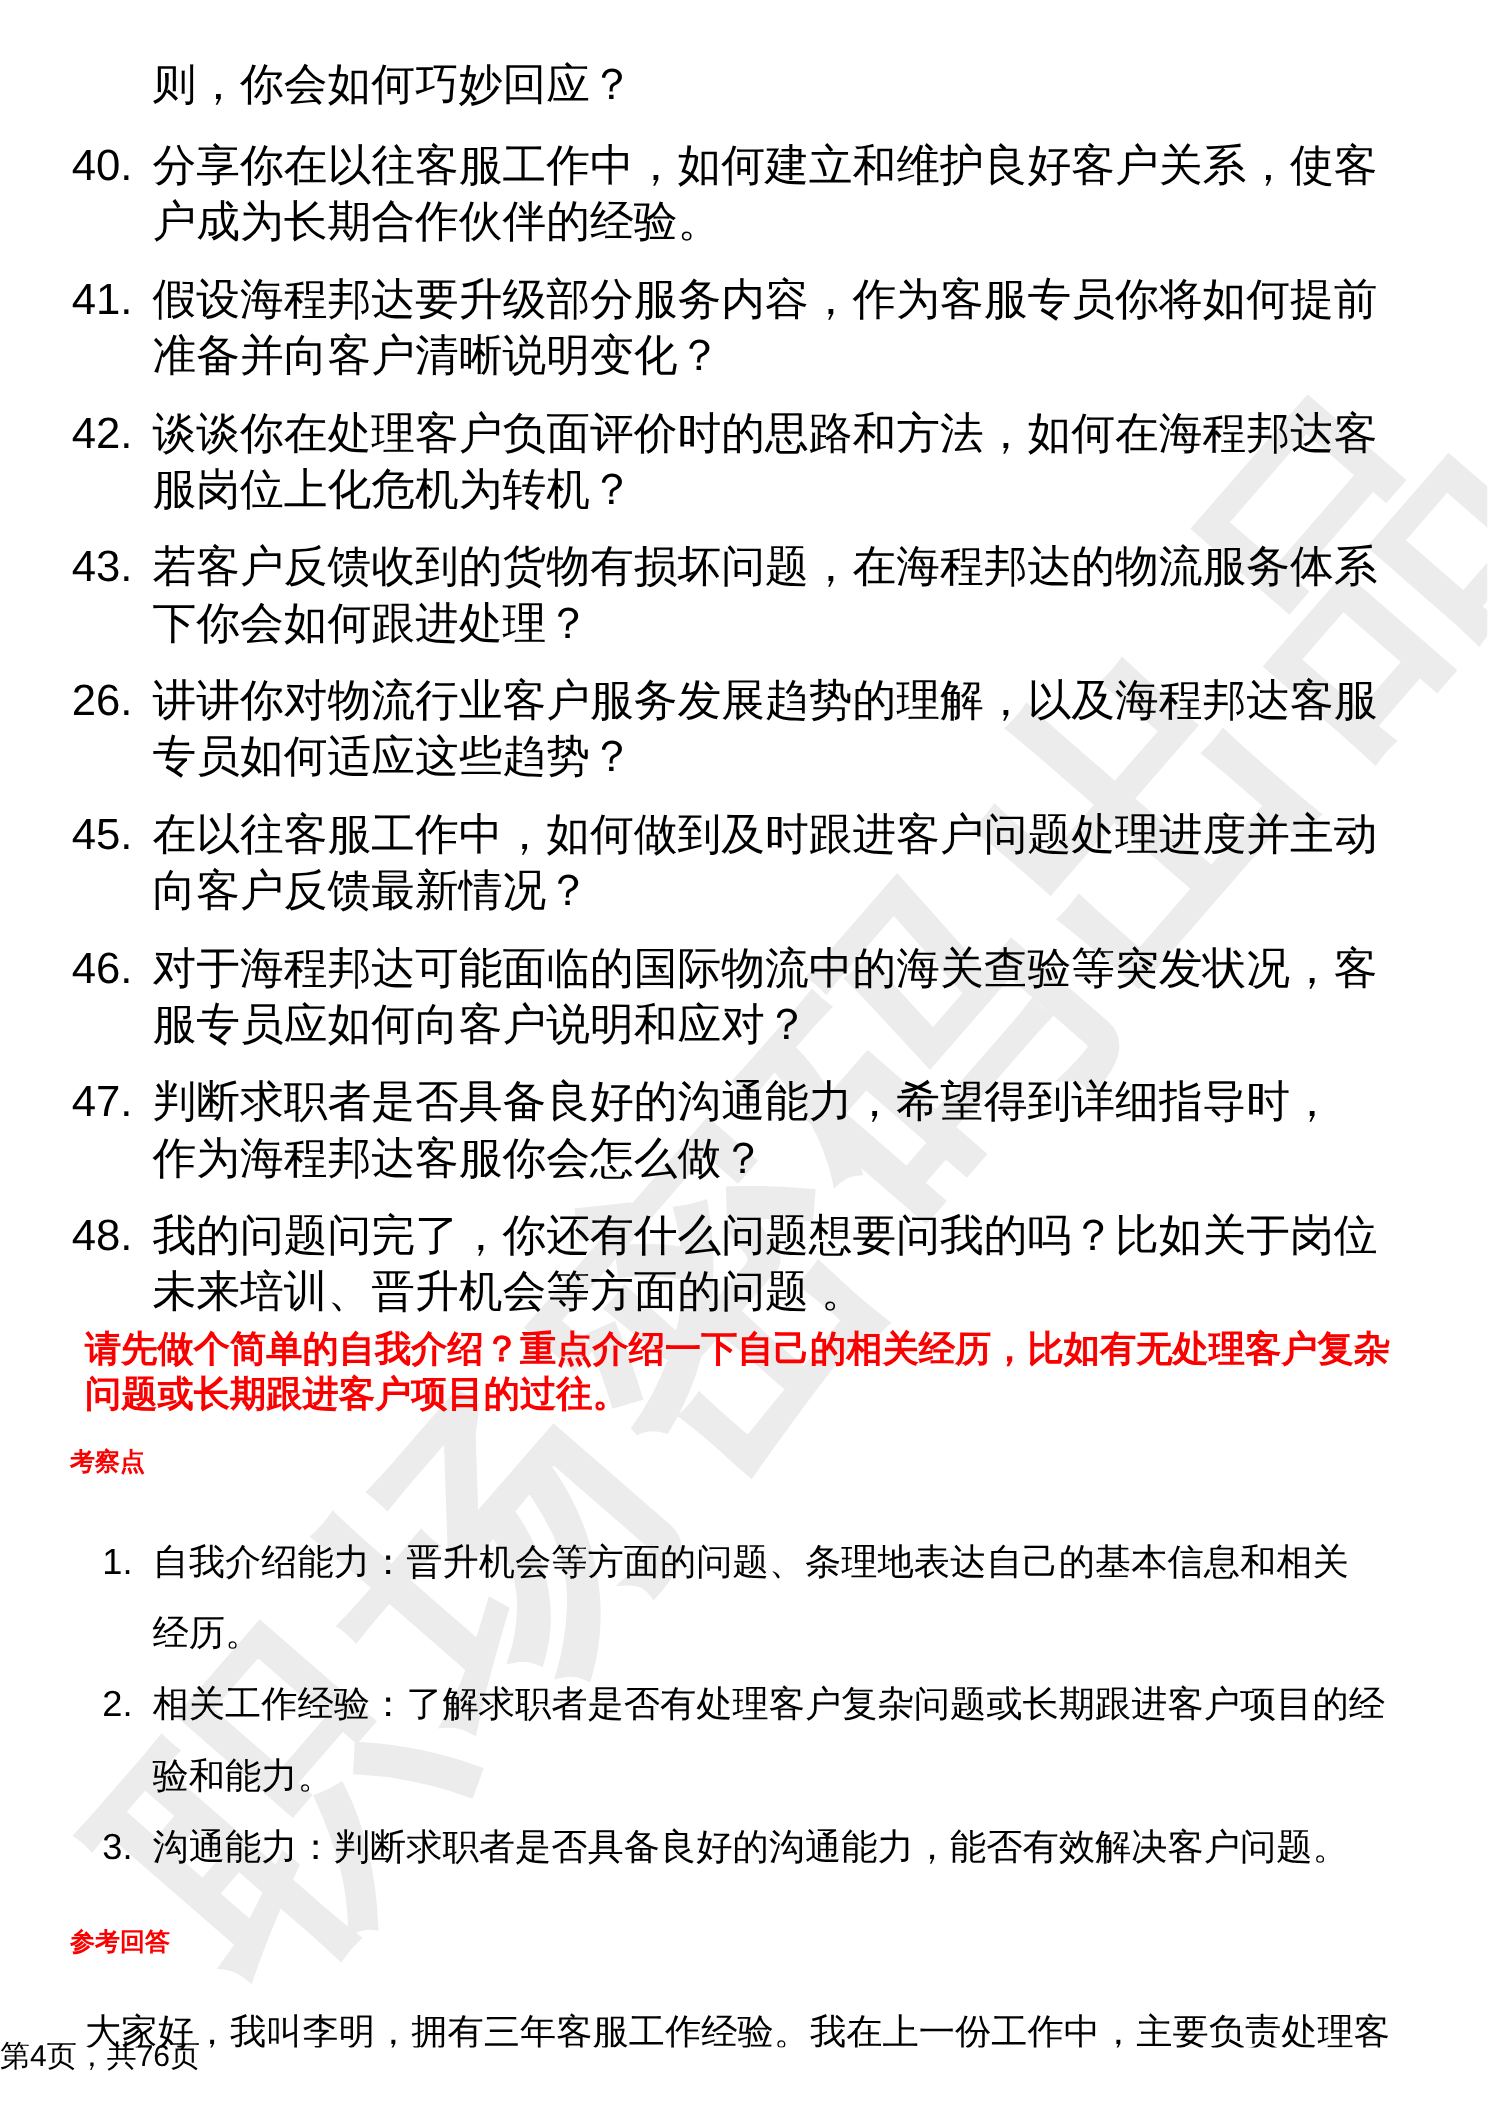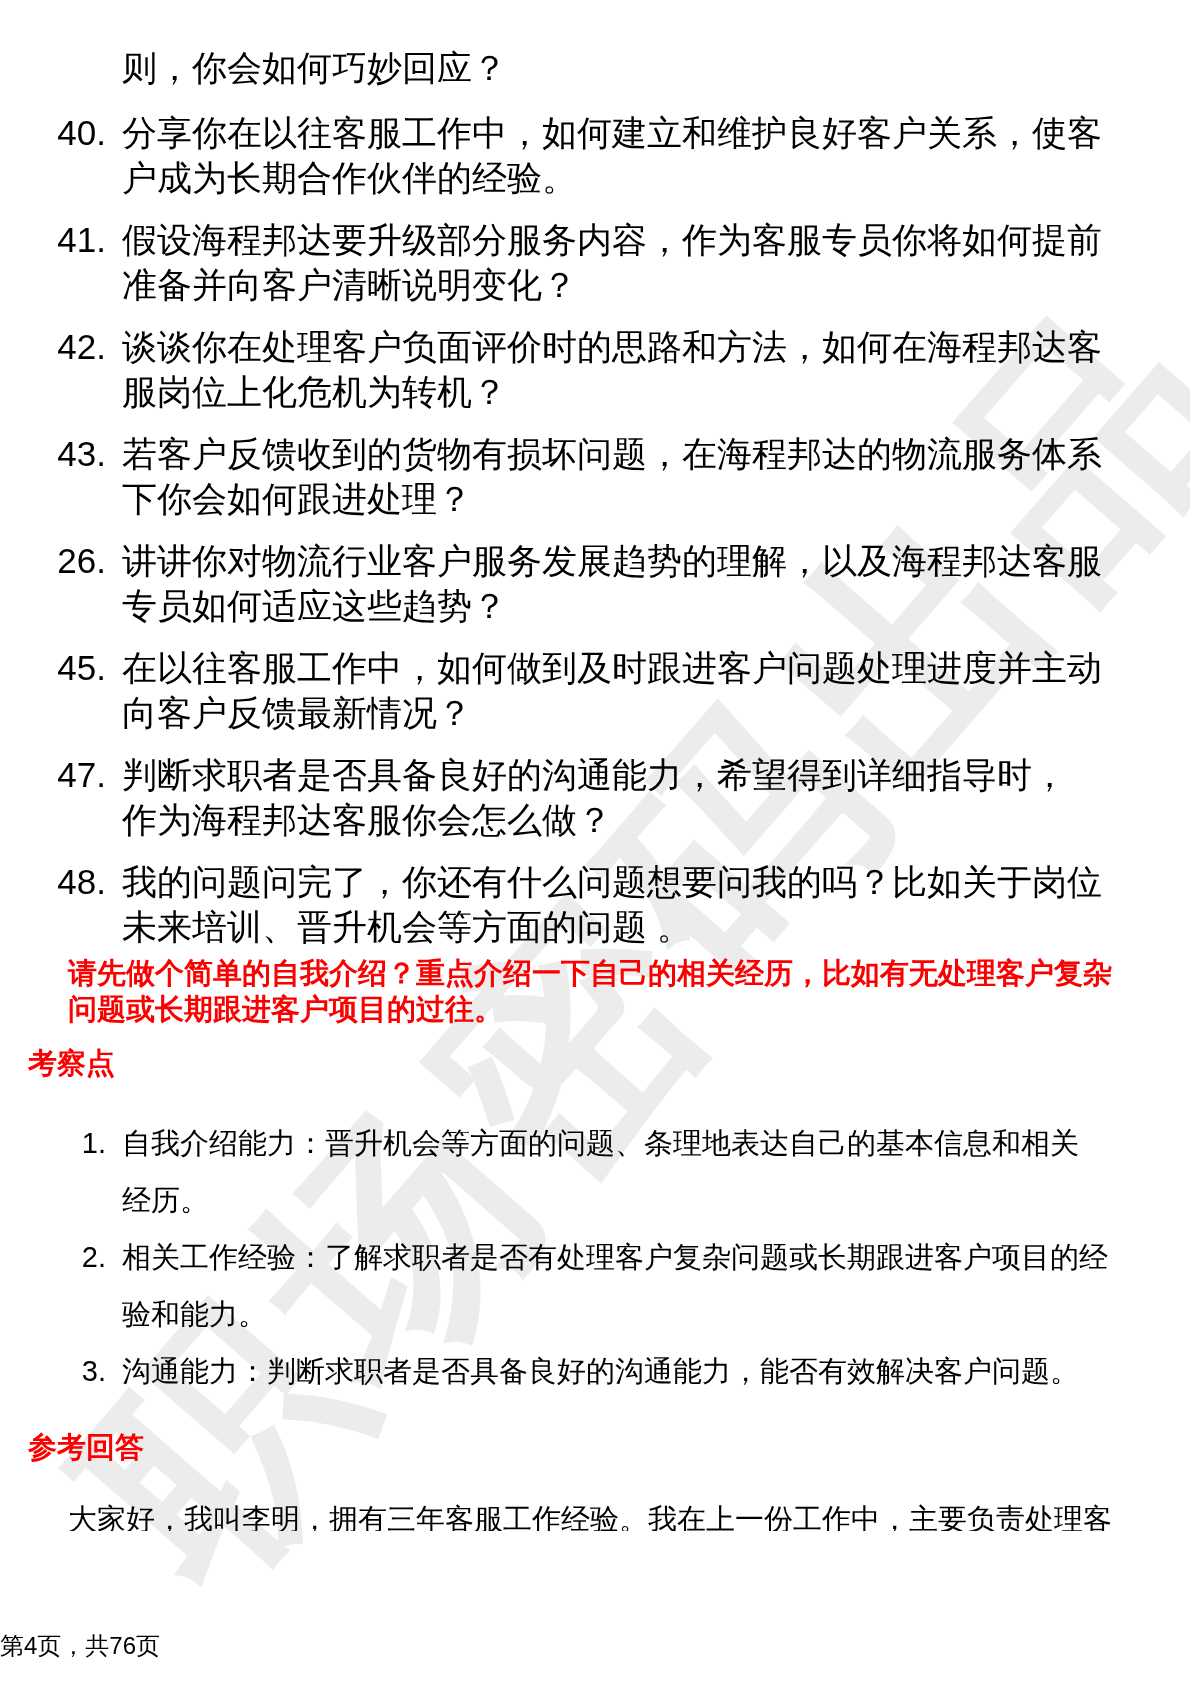--- a/index.html
+++ b/index.html
@@ -44,22 +44,22 @@
 
   .intro-note {
     margin:-11px 0 0 68px;
     font-size:29px; line-height:36px;
     font-weight:bold;
     color:#fb0000;
   }
   .intro-note .line { white-space:nowrap; }
 
   .red-heading {
-    margin:18px 0 0 28px;
-    font-size:29px; line-height:36px;
+    margin:18px 0 0 56px;
+    font-size:20px; line-height:36px;
     font-weight:bold;
     color:#fb0000;
     white-space:nowrap;
   }
   .red-heading.answer-title { margin-top:29px; }
 
   .points { margin-top:34px; }
   .point {
     position:relative;
     padding-left:122px;
@@ -126,20 +126,25 @@
       <div class="line">讲讲你对物流行业客户服务发展趋势的理解，以及海程邦达客服</div>
       <div class="line">专员如何适应这些趋势？</div>
     </div>
 
     <div class="q">
       <span class="num">45.</span>
       <div class="line">在以往客服工作中，如何做到及时跟进客户问题处理进度并主动</div>
       <div class="line">向客户反馈最新情况？</div>
     </div>
 
+    <div class="q">
+      <span class="num">46.</span>
+      <div class="line">对于海程邦达可能面临的国际物流中的海关查验等突发状况，客</div>
+      <div class="line">服专员应如何向客户说明和应对？</div>
+    </div>
 
     <div class="q">
       <span class="num">47.</span>
       <div class="line">判断求职者是否具备良好的沟通能力，希望得到详细指导时，</div>
       <div class="line">作为海程邦达客服你会怎么做？</div>
     </div>
 
     <div class="q">
       <span class="num">48.</span>
       <div class="line">我的问题问完了，你还有什么问题想要问我的吗？比如关于岗位</div>

